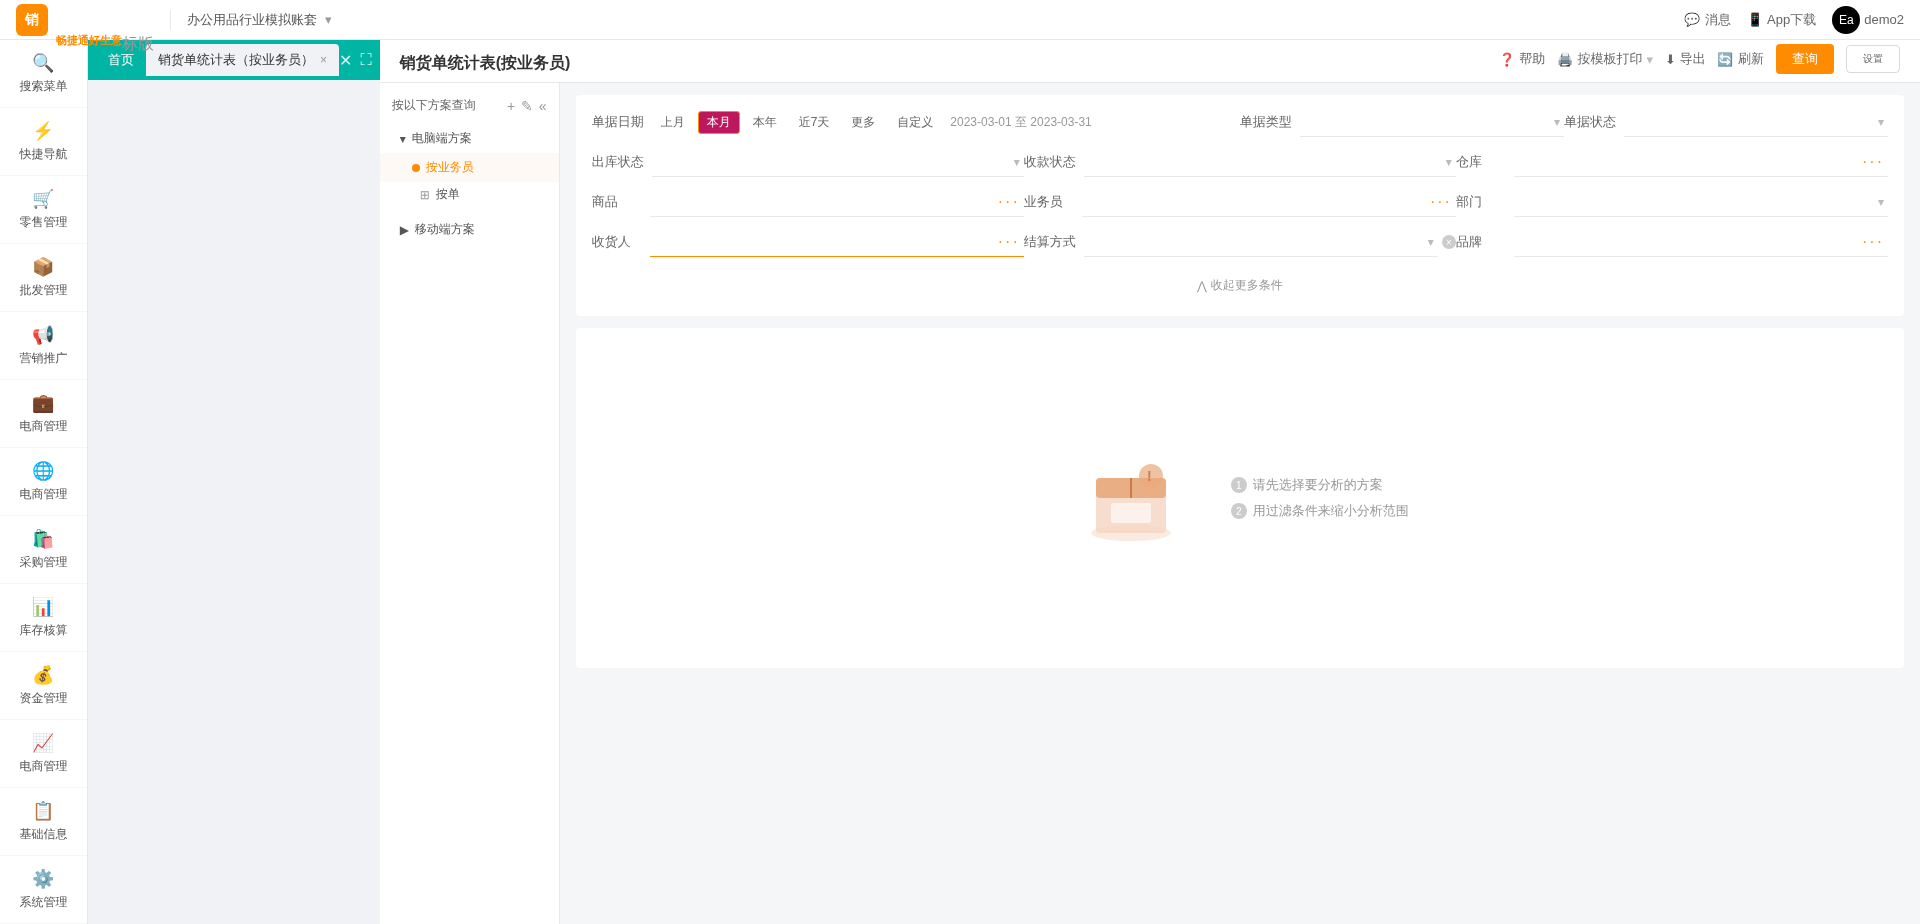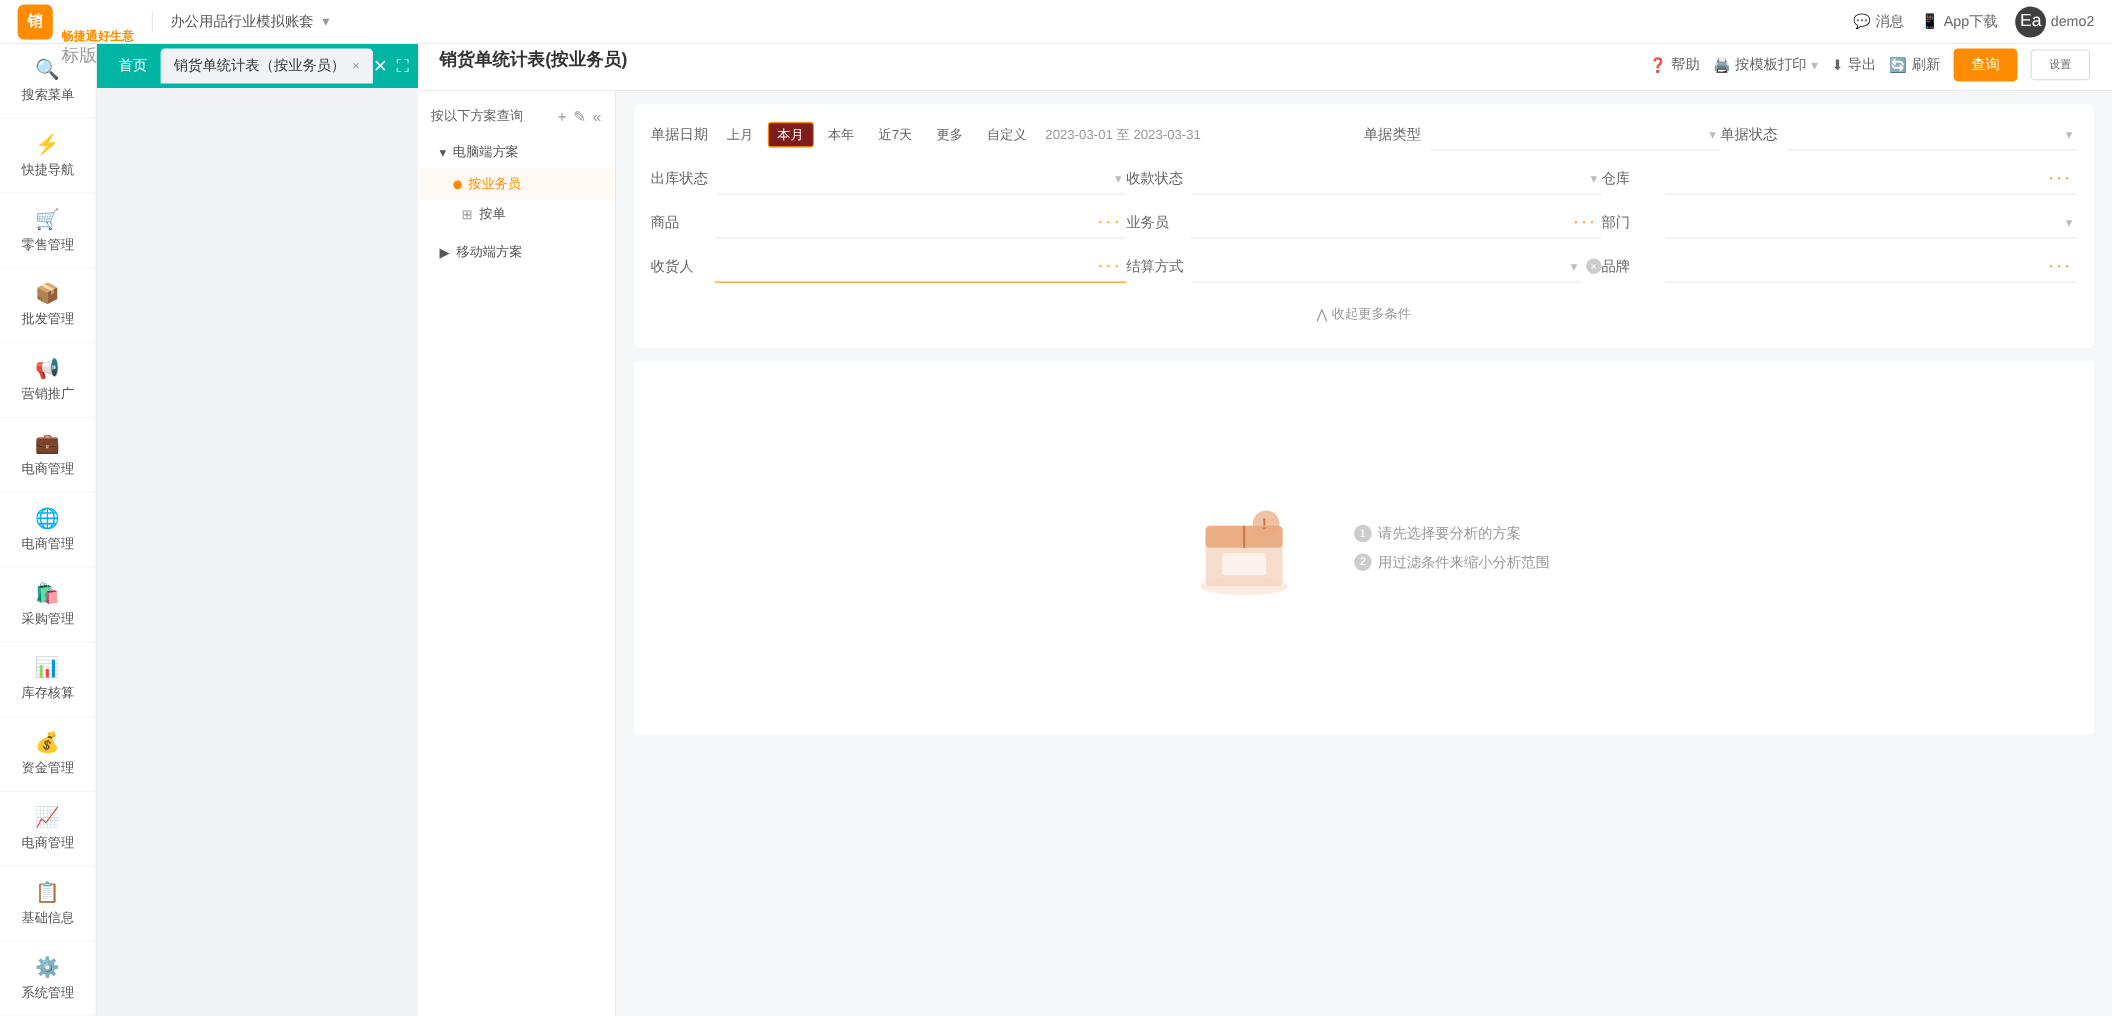--- a/index.html
+++ b/index.html
@@ -13,21 +13,21 @@
       align-items: center;
       justify-content: space-between;
       padding: 0 16px;
       border-bottom: 1px solid #e8e8e8;
       z-index: 100;
     }
     .top-bar-left { display: flex; align-items: center; gap: 8px; }
     .top-bar-logo { width: 32px; height: 32px; background: #ff8c00; border-radius: 6px; display: flex; align-items: center; justify-content: center; color: white; font-size: 14px; font-weight: bold; }
     .top-bar-right { display: flex; align-items: center; gap: 16px; }
     .top-bar-item { display: flex; align-items: center; gap: 4px; color: #666; font-size: 13px; cursor: pointer; }
-    .avatar { width: 28px; height: 28px; border-radius: 50%; background: #404040; display: flex; align-items: center; justify-content: center; color: white; font-size: 16px; }
+    .avatar { width: 28px; height: 28px; border-radius: 50%; background: #000000; display: flex; align-items: center; justify-content: center; color: white; font-size: 12px; }
 
     
     .main-layout { display: flex; flex: 1; overflow: hidden; }
 
     
     .sidebar {
       width: 88px;
       background: #fff;
       border-right: 1px solid #e8e8e8;
       display: flex;
@@ -80,21 +80,21 @@
     .tab-action-btn { color: rgba(255,255,255,0.85); cursor: pointer; font-size: 16px; }
 
     
     .page-content { flex: 1; overflow-y: auto; padding: 0; display: flex; flex-direction: column; }
 
     
     .page-header {
       background: #fff;
       padding: 4px 20px 8px;
       display: flex;
-      align-items: flex-start;
+      align-items: flex-end;
       justify-content: space-between;
       border-bottom: 1px solid #e8e8e8;
     }
     .page-title { font-size: 16px; font-weight: 600; color: #333; }
     .page-actions { display: flex; align-items: center; gap: 12px; }
     .page-action { display: flex; align-items: center; gap: 4px; color: #666; font-size: 13px; cursor: pointer; }
     .btn-primary {
       background: #ff8c00;
       color: white;
       border: none;
@@ -195,21 +195,21 @@
     .filter-label { font-size: 13px; color: #666; white-space: nowrap; min-width: 50px; }
     .date-group { display: flex; align-items: center; gap: 4px; flex: 1; }
     .date-btn {
       padding: 2px 8px;
       border-radius: 3px;
       font-size: 12px;
       cursor: pointer;
       color: #666;
       border: 1px solid transparent;
     }
-    .date-btn.active { background: #7f1d1d; color: white; border-color: #ff8c00; }
+    .date-btn.active { background: #be185d; color: white; border-color: #ff8c00; }
     .date-range { font-size: 12px; color: #999; margin-left: 4px; }
     .filter-dots { color: #ff8c00; cursor: pointer; font-size: 16px; letter-spacing: 2px; }
     .collapse-btn {
       display: flex;
       align-items: center;
       justify-content: center;
       gap: 4px;
       color: #999;
       font-size: 12px;
       cursor: pointer;
@@ -246,21 +246,21 @@
     .field-icon { color: #bbb; font-size: 12px; }
   </style>
 </head>
 <body>
 
 <div class="top-bar">
   <div class="top-bar-left">
     <div class="top-bar-logo">
       <span>销</span>
     </div>
-    <div style="display:flex;flex-direction:column;line-height:1.2;margin-top:48px;">
+    <div style="display:flex;line-height:1.2;margin-top:48px;">
       <span style="font-size:11px;font-weight:bold;color:#ff8c00;">畅捷通好生意</span>
       <span style="font-size:16px;color:#999;">标版</span>
     </div>
     <span style="width:1px;height:20px;background:#e8e8e8;margin:0 8px;"></span>
     <span style="color:#555;font-size:13px;cursor:pointer;">办公用品行业模拟账套</span>
     <span style="color:#999;cursor:pointer;">▾</span>
   </div>
   <div class="top-bar-right">
     <div class="top-bar-item">
       <span>💬</span>

